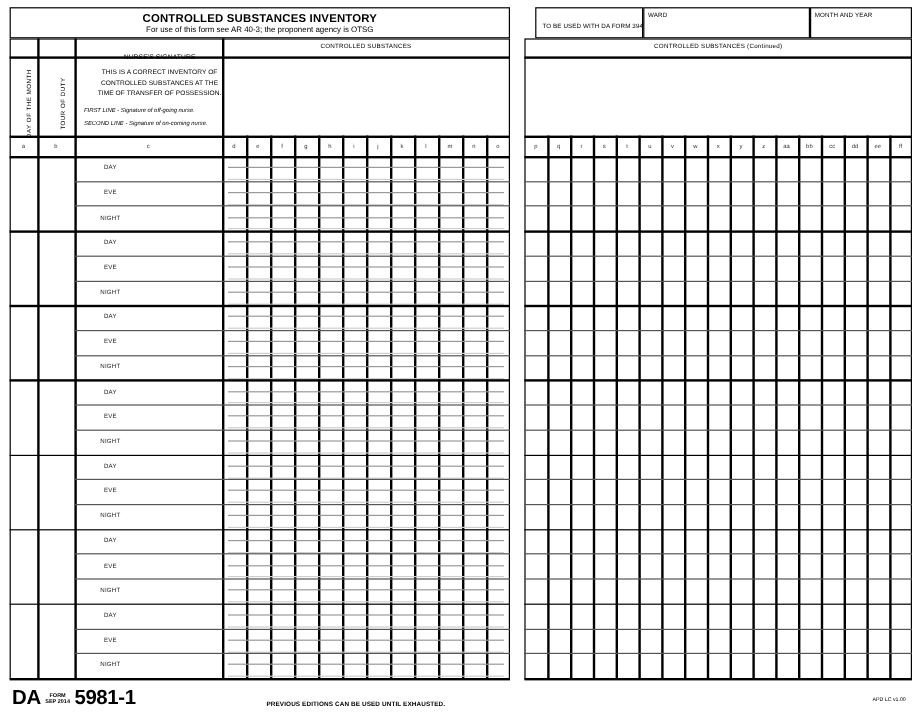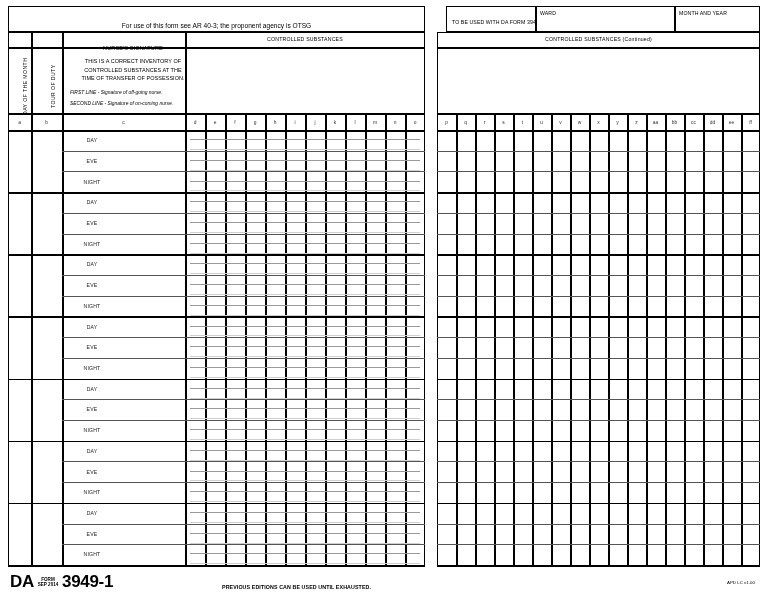--- a/index.html
+++ b/index.html
@@ -145,20 +145,21 @@
     white-space: nowrap;
   }
 </style>
 </head>
 <body>
 
 <div id="page">
 
   <div class="bx" style="left:8px; top:6px; width:417px; height:26px; border-width:1.6px;"></div>
 
+  <div class="form-title" style="left:8px; top:10px; width:417px;">CONTROLLED SUBSTANCES INVENTORY</div>
   <div class="form-sub" style="left:8px; top:22px; width:417px;">For use of this form see AR 40-3; the proponent agency is OTSG</div>
 
   <div class="bx" style="left:446px; top:6px; width:90px; height:26px; border-width:1.6px;"></div>
   <div class="hdr-label" style="left:452px; top:19px;">TO BE USED WITH DA FORM 3949</div>
 
   <div class="bx" style="left:536px; top:6px; width:139px; height:26px; border-width:1.6px;"></div>
   <div class="hdr-label" style="left:540px; top:10px;">WARD</div>
 
   <div class="bx" style="left:675px; top:6px; width:85px; height:26px; border-width:1.6px;"></div>
   <div class="hdr-label" style="left:679px; top:10px;">MONTH AND YEAR</div>
@@ -968,17 +969,17 @@
       <div class="abs" style="left:703.00px; top:544.29px; width:19.00px; height:20.71px;"></div>
       <div class="abs" style="left:722.00px; top:544.29px; width:19.00px; height:20.71px;"></div>
       <div class="abs" style="left:741.00px; top:544.29px; width:19.00px; height:20.71px;"></div>
     </div>
 
   <div class="da-text" style="left:10px; top:572px;">DA</div>
   <div class="da-formstack" style="left:34px; top:577px; width:28px;">
     <div>FORM</div>
     <div>SEP 2014</div>
   </div>
-  <div class="da-num" style="left:62px; top:572px;">3949-1</div>
+  <div class="da-num" style="left:62px; top:572px;">5981-1</div>
   <div class="prev-ed" style="left:222px; top:584px;">PREVIOUS EDITIONS CAN BE USED UNTIL EXHAUSTED.</div>
   <div class="apd" style="left:727px; top:580px;">APD LC v1.00</div>
 
 </div>
 
 </body></html>

